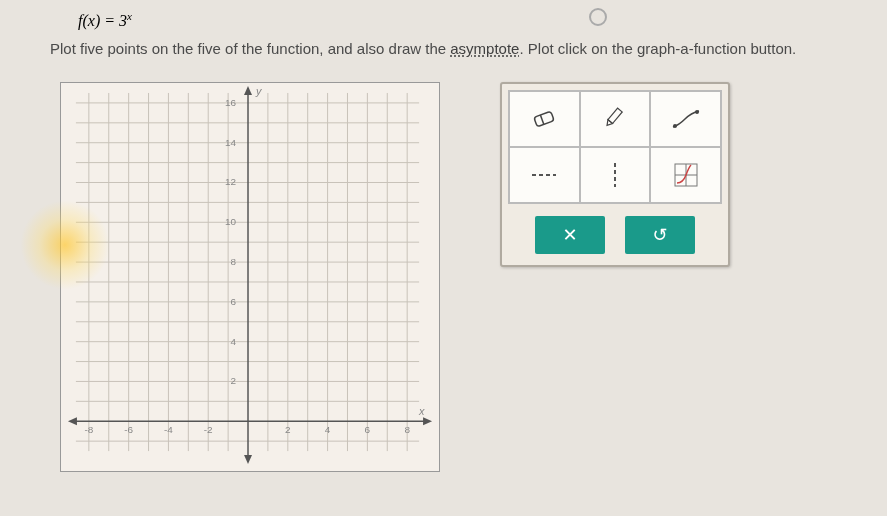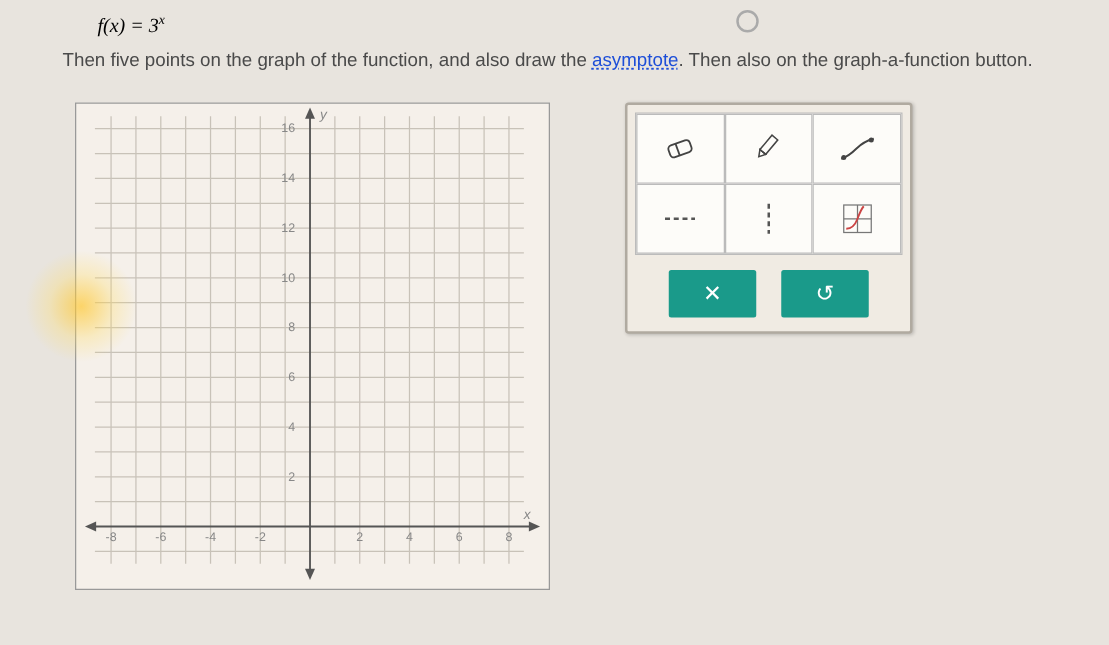--- a/index.html
+++ b/index.html
@@ -22,21 +22,21 @@
     }
     .func-eq sup {
       font-size: 11px;
     }
     .instruction {
       margin-top: 10px;
       font-size: 15px;
       color: #4a4a4a;
     }
     .asym-link {
-      color: #1d4ed8;
+      color: #404040;
       text-decoration: underline;
       text-decoration-style: dotted;
       text-align: right;
     }
     .content {
       display: flex;
       padding: 20px 0 0 60px;
       gap: 60px;
     }
     .graph-box {
@@ -123,21 +123,21 @@
 </head>
 <body>
 
 <div class="top-circle"></div>
 
 <div class="header">
   <div class="func-eq">
     <span>f(x)</span> = <span>3</span><sup>x</sup>
   </div>
   <div class="instruction">
-    <span>Then five points on the graph of the function, and also draw the </span><a href="#" class="asym-link">asymptote</a><span>. Then also on the graph-a-function button.</span>
+    <span>Plot five points on the five of the function, and also draw the </span><a href="#" class="asym-link">asymptote</a><span>. Plot click on the graph-a-function button.</span>
   </div>
 </div>
 
 <div class="content">
   <div class="graph-box">
     <svg class="graph-svg" viewBox="0 0 380 390">
 
       <g>
         <line class="grid-line" x1="28" y1="10" x2="28" y2="370"></line>
         <line class="grid-line" x1="48" y1="10" x2="48" y2="370"></line>

